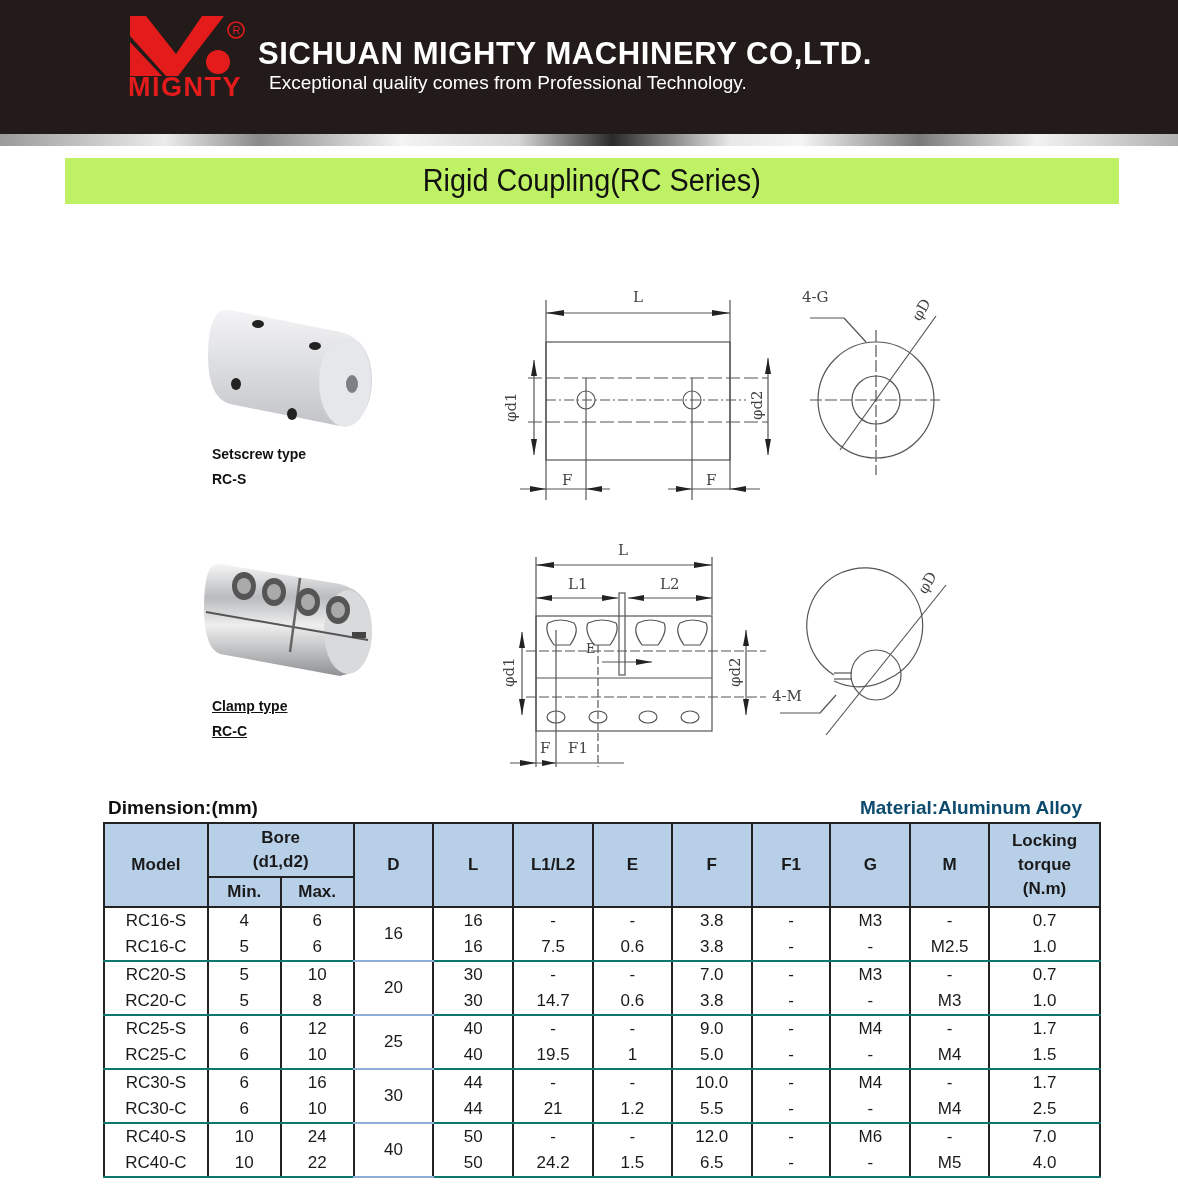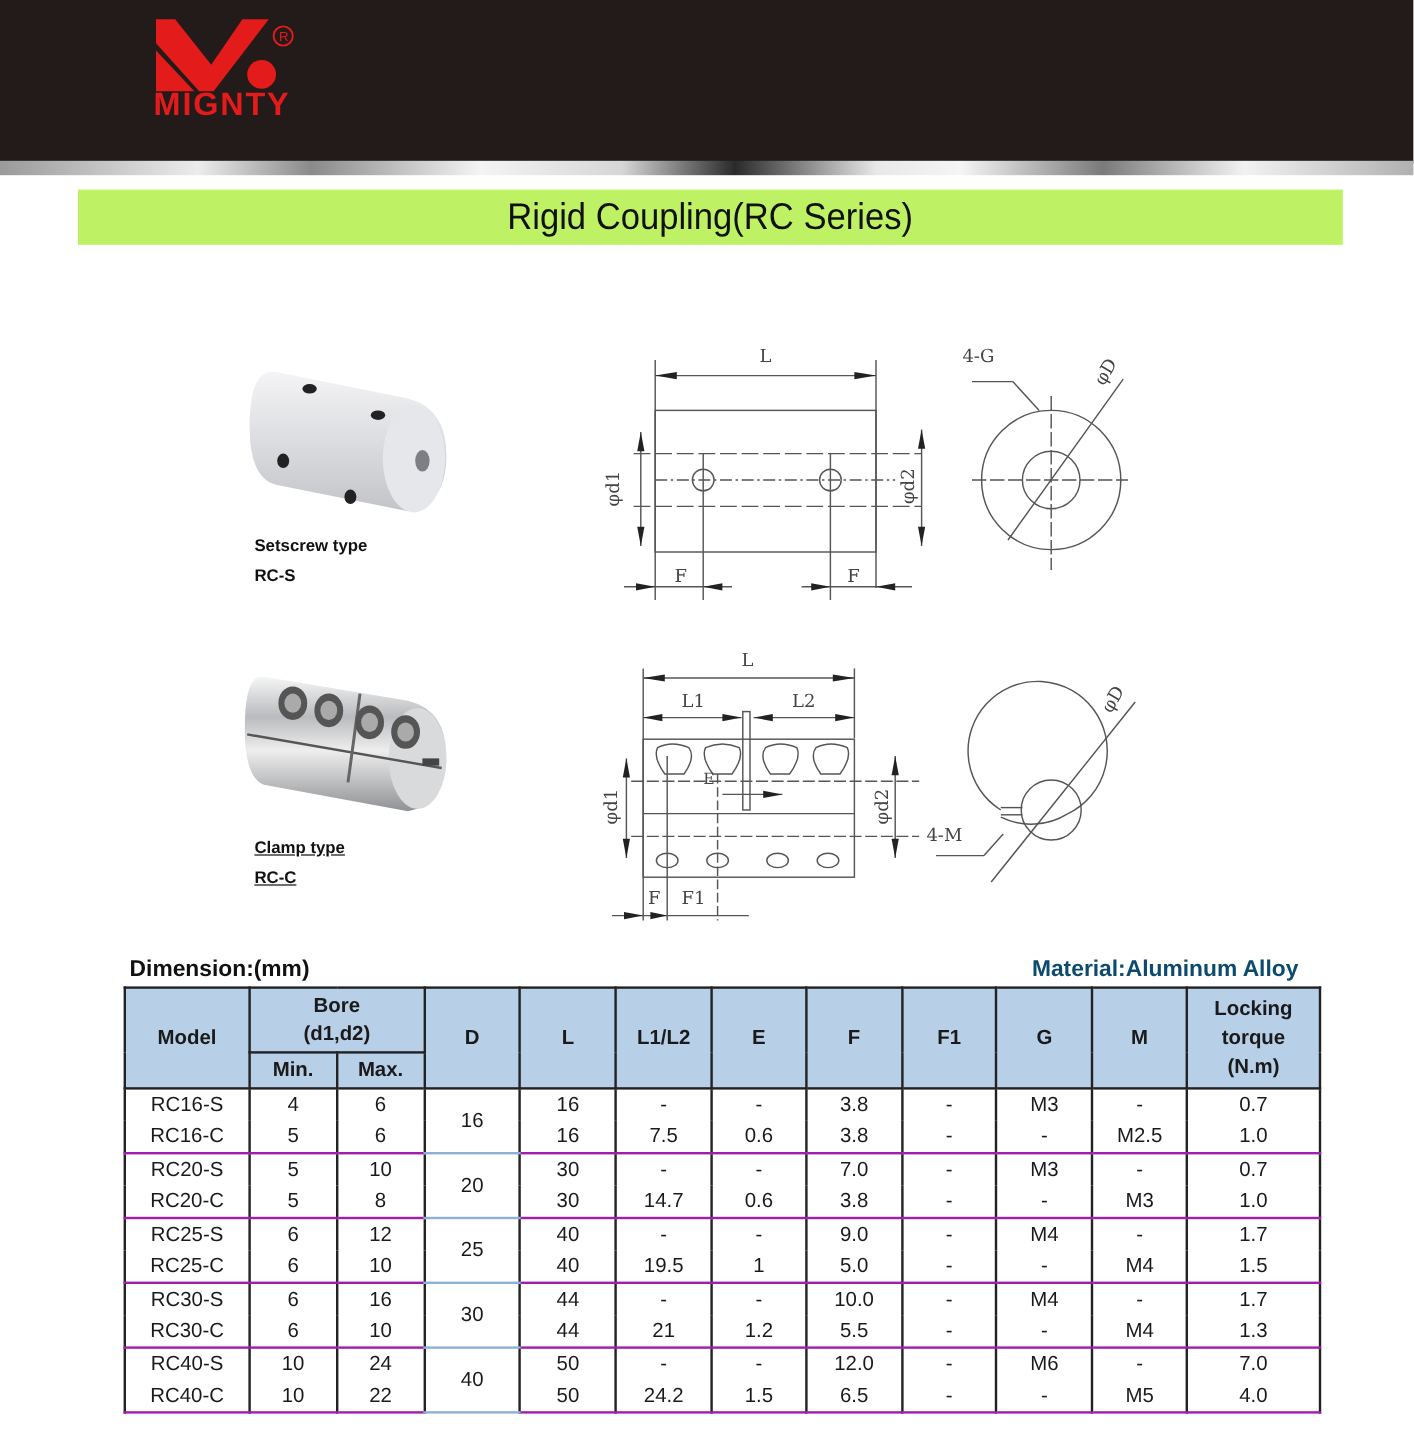--- a/index.html
+++ b/index.html
@@ -24,35 +24,37 @@
 
   
   .drawing { position: absolute; }
 
   
   .dim-label { position: absolute; left: 108px; top: 797px; font-weight: bold; font-size: 19px; color: #111; }
   .mat-label { position: absolute; right: 96px; top: 797px; font-weight: bold; font-size: 19px; color: #0c4a6e; text-align: right; }
   table.spec { position: absolute; left: 103px; top: 822px; width: 998px; border-collapse: collapse; font-size: 17px; color: #1a1a1a; }
   table.spec th { background: #b8cfe8; font-weight: bold; border: 2px solid #222; text-align: center; line-height: 24px; padding: 2px; }
   table.spec td { text-align: center; border-left: 2px solid #222; border-right: 2px solid #222; height: 26.5px; padding: 0; line-height: 26px; }
-  table.spec tr.grp-end td { border-bottom: 2px solid #a21caf; }
+  table.spec tr.grp-end td { border-bottom: 2px solid #0f766e; }
   table.spec td.merged { vertical-align: middle; border-bottom: 2px solid #8fb0d6; }
 </style>
 </head>
 <body>
 
 <div class="banner">
   <svg class="logo" viewBox="0 0 120 84">
     <polygon points="2,2 18,2 48,40 74,2 96,2 50,62 38,62 2,22" fill="#e31b1b"></polygon>
     <polygon points="2,28 34,62 2,62" fill="#e31b1b"></polygon>
     <circle cx="90" cy="48" r="12" fill="#e31b1b"></circle>
     <circle cx="108" cy="16" r="8" fill="none" stroke="#e31b1b" stroke-width="1.6"></circle>
     <text x="104.5" y="20" font-size="11" fill="#e31b1b" font-family="Liberation Sans, sans-serif">R</text>
   </svg>
   <div class="logo-text">MIGNTY</div>
+  <div class="company">SICHUAN MIGHTY MACHINERY CO,LTD.</div>
+  <div class="tagline">Exceptional quality comes from Professional Technology.</div>
 </div>
 <div class="banner-strip"></div>
 
 <div class="title-bar">
   <span>Rigid Coupling(RC Series)</span>
 </div>
 
 <svg class="photo" style="left:200px;top:292px;" width="180" height="150" viewBox="0 0 180 150">
   <defs>
     <linearGradient id="alu" x1="0" y1="0" x2="0" y2="1">
@@ -358,21 +360,21 @@
       <td>RC30-C</td>
       <td>6</td>
       <td>10</td>
       <td>44</td>
       <td>21</td>
       <td>1.2</td>
       <td>5.5</td>
       <td>-</td>
       <td>-</td>
       <td>M4</td>
-      <td>1.3</td>
+      <td>2.5</td>
     </tr>
 
     <tr>
       <td>RC40-S</td>
       <td>10</td>
       <td>24</td>
       <td rowspan="2" class="merged">40</td>
       <td>50</td>
       <td>-</td>
       <td>-</td>

